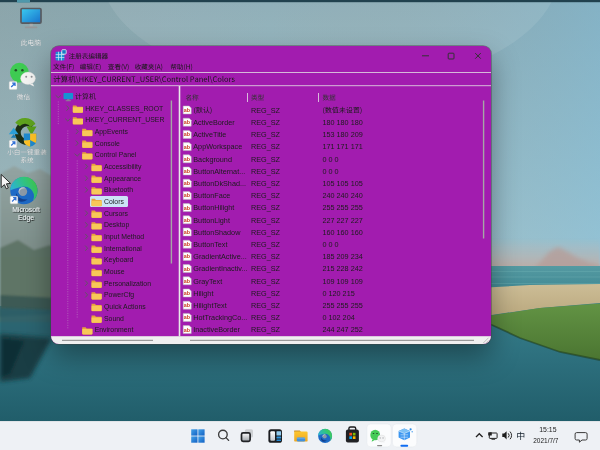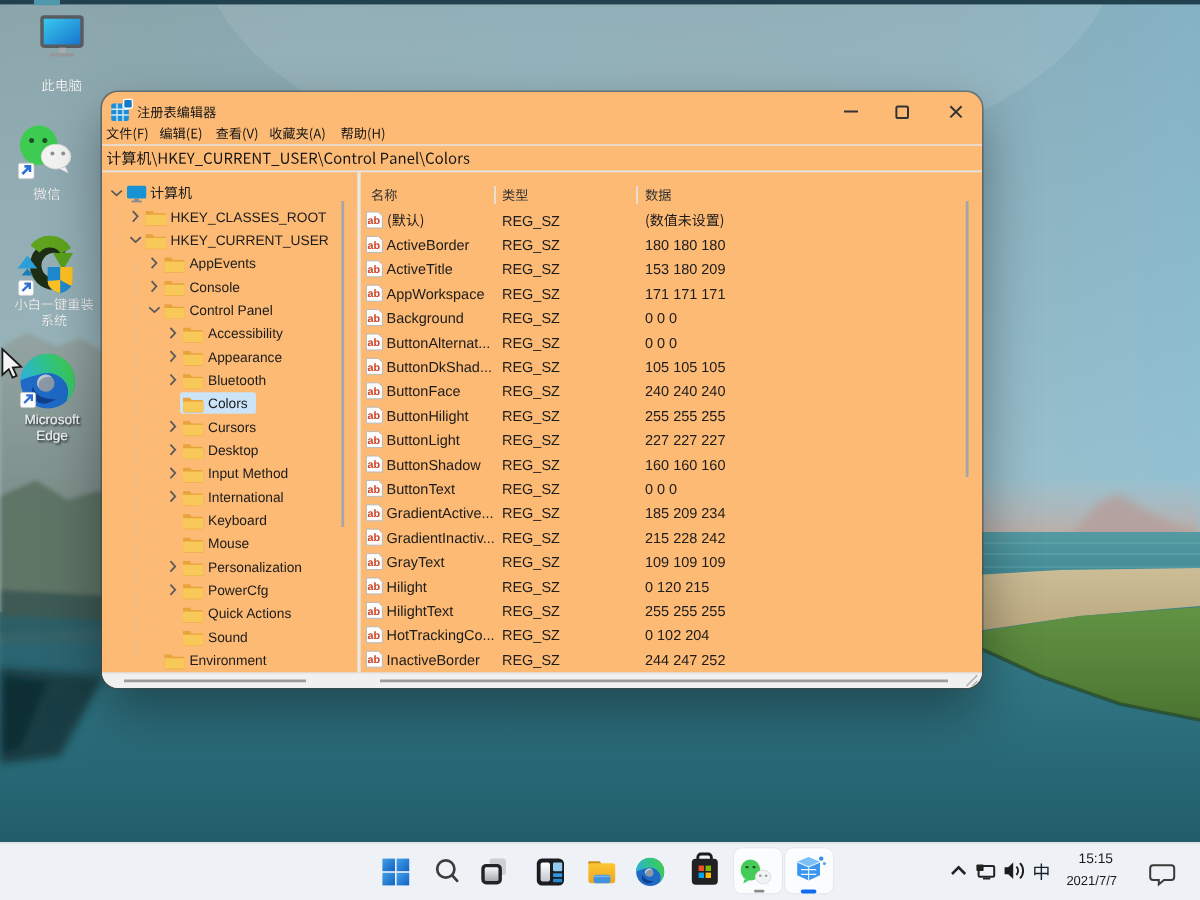--- a/index.html
+++ b/index.html
@@ -131,21 +131,21 @@
 <path d="M16.4,193.3 Q18.3,199.9 27.7,199.6 Q21.8,203.6 17.8,200.4 Q14.8,197.6 16.4,193.3Z" fill="#123f8c"></path>
 <circle cx="22.9" cy="191.6" r="4.3" fill="#8b99a7"></circle>
 <path d="M18.6,191.6 A4.3,4.3 0 0 1 25.9,188.5 Q22.2,187.8 20,190.3 Q18.9,191.6 19.5,194.1 Q18.6,193.1 18.6,191.6Z" fill="#bcc9d2"></path>
 <rect x="10.2" y="196.2" width="7.6" height="7.6" rx="1" fill="#fdfdfd" stroke="#c9c9c9" stroke-width="0.4"></rect>
 <path d="M12.1,201.5 L15.9,197.7 M15.9,200.5 L15.9,197.7 L13.1,197.7" stroke="#2f6fd6" stroke-width="1.2" fill="none"></path>
 </g>
     <text x="26" y="211.8" font-size="6.8" fill="#eef3f5" text-anchor="middle" filter="url(#sh)">Microsoft</text>
     <text x="26" y="219.8" font-size="6.8" fill="#eef3f5" text-anchor="middle" filter="url(#sh)">Edge</text>
     <path d="M1.2,174.5 L1.2,187.5 L4.4,184.6 L6.3,188.8 L8.3,187.9 L6.4,183.8 L10.6,183.4Z" fill="#f5f5f5" stroke="#1a1a1a" stroke-width="0.9"></path>
   </svg>
-<div style="position:absolute;left:51px;top:45.5px;width:440px;height:298.7px;background:#fdba74;border-radius:8px;box-shadow:0 0 0 0.8px rgba(70,70,70,0.55),0 12px 28px rgba(0,0,0,0.38);overflow:hidden"><svg width="440" height="298.7" viewBox="51 45.5 440 298.7" font-family="Liberation Sans, sans-serif">
+<div style="position:absolute;left:51px;top:45.5px;width:440px;height:298.7px;background:#a21caf;border-radius:8px;box-shadow:0 0 0 0.8px rgba(70,70,70,0.55),0 12px 28px rgba(0,0,0,0.38);overflow:hidden"><svg width="440" height="298.7" viewBox="51 45.5 440 298.7" font-family="Liberation Sans, sans-serif">
       <g>
 <rect x="55.6" y="51.2" width="8.8" height="8.8" rx="1" fill="#1e8fd5"></rect>
 <path d="M58.5,51.2 58.5,60 M61.5,51.2 61.5,60 M55.6,54.1 64.4,54.1 M55.6,57 64.4,57" stroke="#cfe9f8" stroke-width="0.7"></path>
 <rect x="61.8" y="49.2" width="4.4" height="4.4" rx="0.8" fill="#1779c4" stroke="#fff" stroke-width="0.7"></rect>
 </g>
       <path transform="translate(68.5 58.1) scale(0.006600 -0.006600)" fill="#191919" d="M94 774C159 743 242 695 284 662L327 724C284 755 200 800 136 828ZM42 497C105 467 187 420 227 388L269 451C227 482 144 526 83 553ZM71 -18 134 -69C194 24 263 150 316 255L262 305C204 191 125 59 71 -18ZM548 819C582 767 617 697 631 653L704 682C689 726 651 793 616 844ZM334 649V578H597V352H372V281H597V23H302V-49H962V23H675V281H902V352H675V578H938V649Z M1544 775V464V443H1440V775H1154V466V443H1042V371H1152C1146 236 1124 83 1040 -33C1056 -43 1084 -70 1095 -86C1187 40 1216 220 1224 371H1367V15C1367 0 1362 -4 1348 -5C1334 -6 1288 -6 1237 -4C1247 -23 1259 -54 1262 -72C1332 -72 1376 -71 1403 -59C1430 -47 1440 -26 1440 14V371H1542C1537 238 1517 85 1443 -31C1458 -40 1488 -68 1499 -82C1583 43 1609 222 1615 371H1777V12C1777 -3 1772 -8 1756 -9C1743 -10 1694 -10 1642 -9C1653 -28 1663 -60 1667 -79C1740 -79 1785 -78 1813 -66C1841 -54 1851 -31 1851 11V371H1958V443H1851V775ZM1226 704H1367V443H1226V466ZM1617 443V464V704H1777V443Z M2252 -79C2275 -64 2312 -51 2591 38C2587 54 2581 83 2579 104L2335 31V251C2395 292 2449 337 2492 385C2570 175 2710 23 2917 -46C2928 -26 2950 3 2967 19C2868 48 2783 97 2714 162C2777 201 2850 253 2908 302L2846 346C2802 303 2732 249 2672 207C2628 259 2592 319 2566 385H2934V450H2536V539H2858V601H2536V686H2902V751H2536V840H2460V751H2105V686H2460V601H2156V539H2460V450H2065V385H2397C2302 300 2160 223 2036 183C2052 168 2074 140 2086 122C2142 142 2201 170 2258 203V55C2258 15 2236 -2 2219 -11C2231 -27 2247 -61 2252 -79Z M3040 54 3058 -15C3140 18 3245 61 3346 103L3332 163C3223 121 3114 79 3040 54ZM3061 423C3075 430 3098 435 3205 450C3167 386 3132 335 3116 316C3087 278 3066 252 3045 248C3053 230 3064 196 3068 182C3087 194 3118 204 3339 255C3336 271 3333 298 3334 317L3167 282C3238 374 3307 486 3364 597L3303 632C3286 593 3265 554 3245 517L3133 505C3190 593 3246 706 3287 815L3215 840C3179 719 3112 587 3091 554C3071 520 3055 496 3038 491C3046 473 3057 438 3061 423ZM3624 350V202H3541V350ZM3675 350H3746V202H3675ZM3481 412V-72H3541V143H3624V-47H3675V143H3746V-46H3797V143H3871V-7C3871 -14 3868 -16 3861 -17C3854 -17 3836 -17 3814 -16C3822 -32 3829 -56 3831 -73C3867 -73 3890 -71 3908 -62C3926 -52 3930 -35 3930 -8V413L3871 412ZM3797 350H3871V202H3797ZM3605 826C3621 798 3637 762 3648 732H3414V515C3414 361 3405 139 3314 -21C3329 -28 3360 -50 3372 -63C3465 99 3482 335 3483 498H3920V732H3729C3717 765 3697 811 3675 846ZM3483 668H3850V561H3483Z M4551 751H4819V650H4551ZM4482 808V594H4892V808ZM4081 332C4089 340 4119 346 4153 346H4244V202L4040 167L4056 94L4244 132V-76H4313V146L4427 169L4423 234L4313 214V346H4405V414H4313V568H4244V414H4148C4176 483 4204 565 4228 650H4412V722H4247C4255 756 4263 791 4269 825L4196 840C4191 801 4183 761 4174 722H4047V650H4157C4136 570 4115 504 4105 479C4088 435 4075 403 4058 398C4066 380 4077 346 4081 332ZM4815 472V386H4560V472ZM4400 76 4412 8 4815 40V-80H4885V46L4959 52L4960 115L4885 110V472H4953V535H4423V472H4491V82ZM4815 329V242H4560V329ZM4815 185V105L4560 86V185Z M5196 730H5366V589H5196ZM5622 730H5802V589H5622ZM5614 484C5656 468 5706 443 5740 420H5452C5475 452 5495 485 5511 518L5437 532V795H5128V524H5431C5415 489 5392 454 5364 420H5052V353H5298C5230 293 5141 239 5030 198C5045 184 5064 158 5072 141L5128 165V-80H5198V-51H5365V-74H5437V229H5246C5305 267 5355 309 5396 353H5582C5624 307 5679 264 5739 229H5555V-80H5624V-51H5802V-74H5875V164L5924 148C5934 166 5955 194 5972 208C5863 234 5751 288 5675 353H5949V420H5774L5801 449C5768 475 5704 506 5653 524ZM5553 795V524H5875V795ZM5198 15V163H5365V15ZM5624 15V163H5802V15Z"></path>
       <path d="M422,55.3 H429" stroke="#333" stroke-width="1" fill="none"></path>
       <rect x="448.2" y="52.7" width="5.8" height="5.8" rx="0.8" stroke="#333" stroke-width="1" fill="none"></rect>
       <path d="M475.2,52.6 L480.8,58.2 M480.8,52.6 L475.2,58.2" stroke="#333" stroke-width="1" fill="none"></path>
       <path transform="translate(53.0 68.7) scale(0.006600 -0.006600)" fill="#191919" d="M423 823C453 774 485 707 497 666L580 693C566 734 531 799 501 847ZM50 664V590H206C265 438 344 307 447 200C337 108 202 40 36 -7C51 -25 75 -60 83 -78C250 -24 389 48 502 146C615 46 751 -28 915 -73C928 -52 950 -20 967 -4C807 36 671 107 560 201C661 304 738 432 796 590H954V664ZM504 253C410 348 336 462 284 590H711C661 455 592 344 504 253Z M1317 341V268H1604V-80H1679V268H1953V341H1679V562H1909V635H1679V828H1604V635H1470C1483 680 1494 728 1504 775L1432 790C1409 659 1367 530 1309 447C1327 438 1359 420 1373 409C1400 451 1425 504 1446 562H1604V341ZM1268 836C1214 685 1126 535 1032 437C1045 420 1067 381 1075 363C1107 397 1137 437 1167 480V-78H1239V597C1277 667 1311 741 1339 815Z M2239 -196 2295 -171C2209 -29 2168 141 2168 311C2168 480 2209 649 2295 792L2239 818C2147 668 2092 507 2092 311C2092 114 2147 -47 2239 -196Z M2439 0H2531V329H2811V407H2531V655H2861V733H2439Z M2989 -196C3081 -47 3136 114 3136 311C3136 507 3081 668 2989 818L2932 792C3018 649 3061 480 3061 311C3061 141 3018 -29 2932 -171Z"></path>

